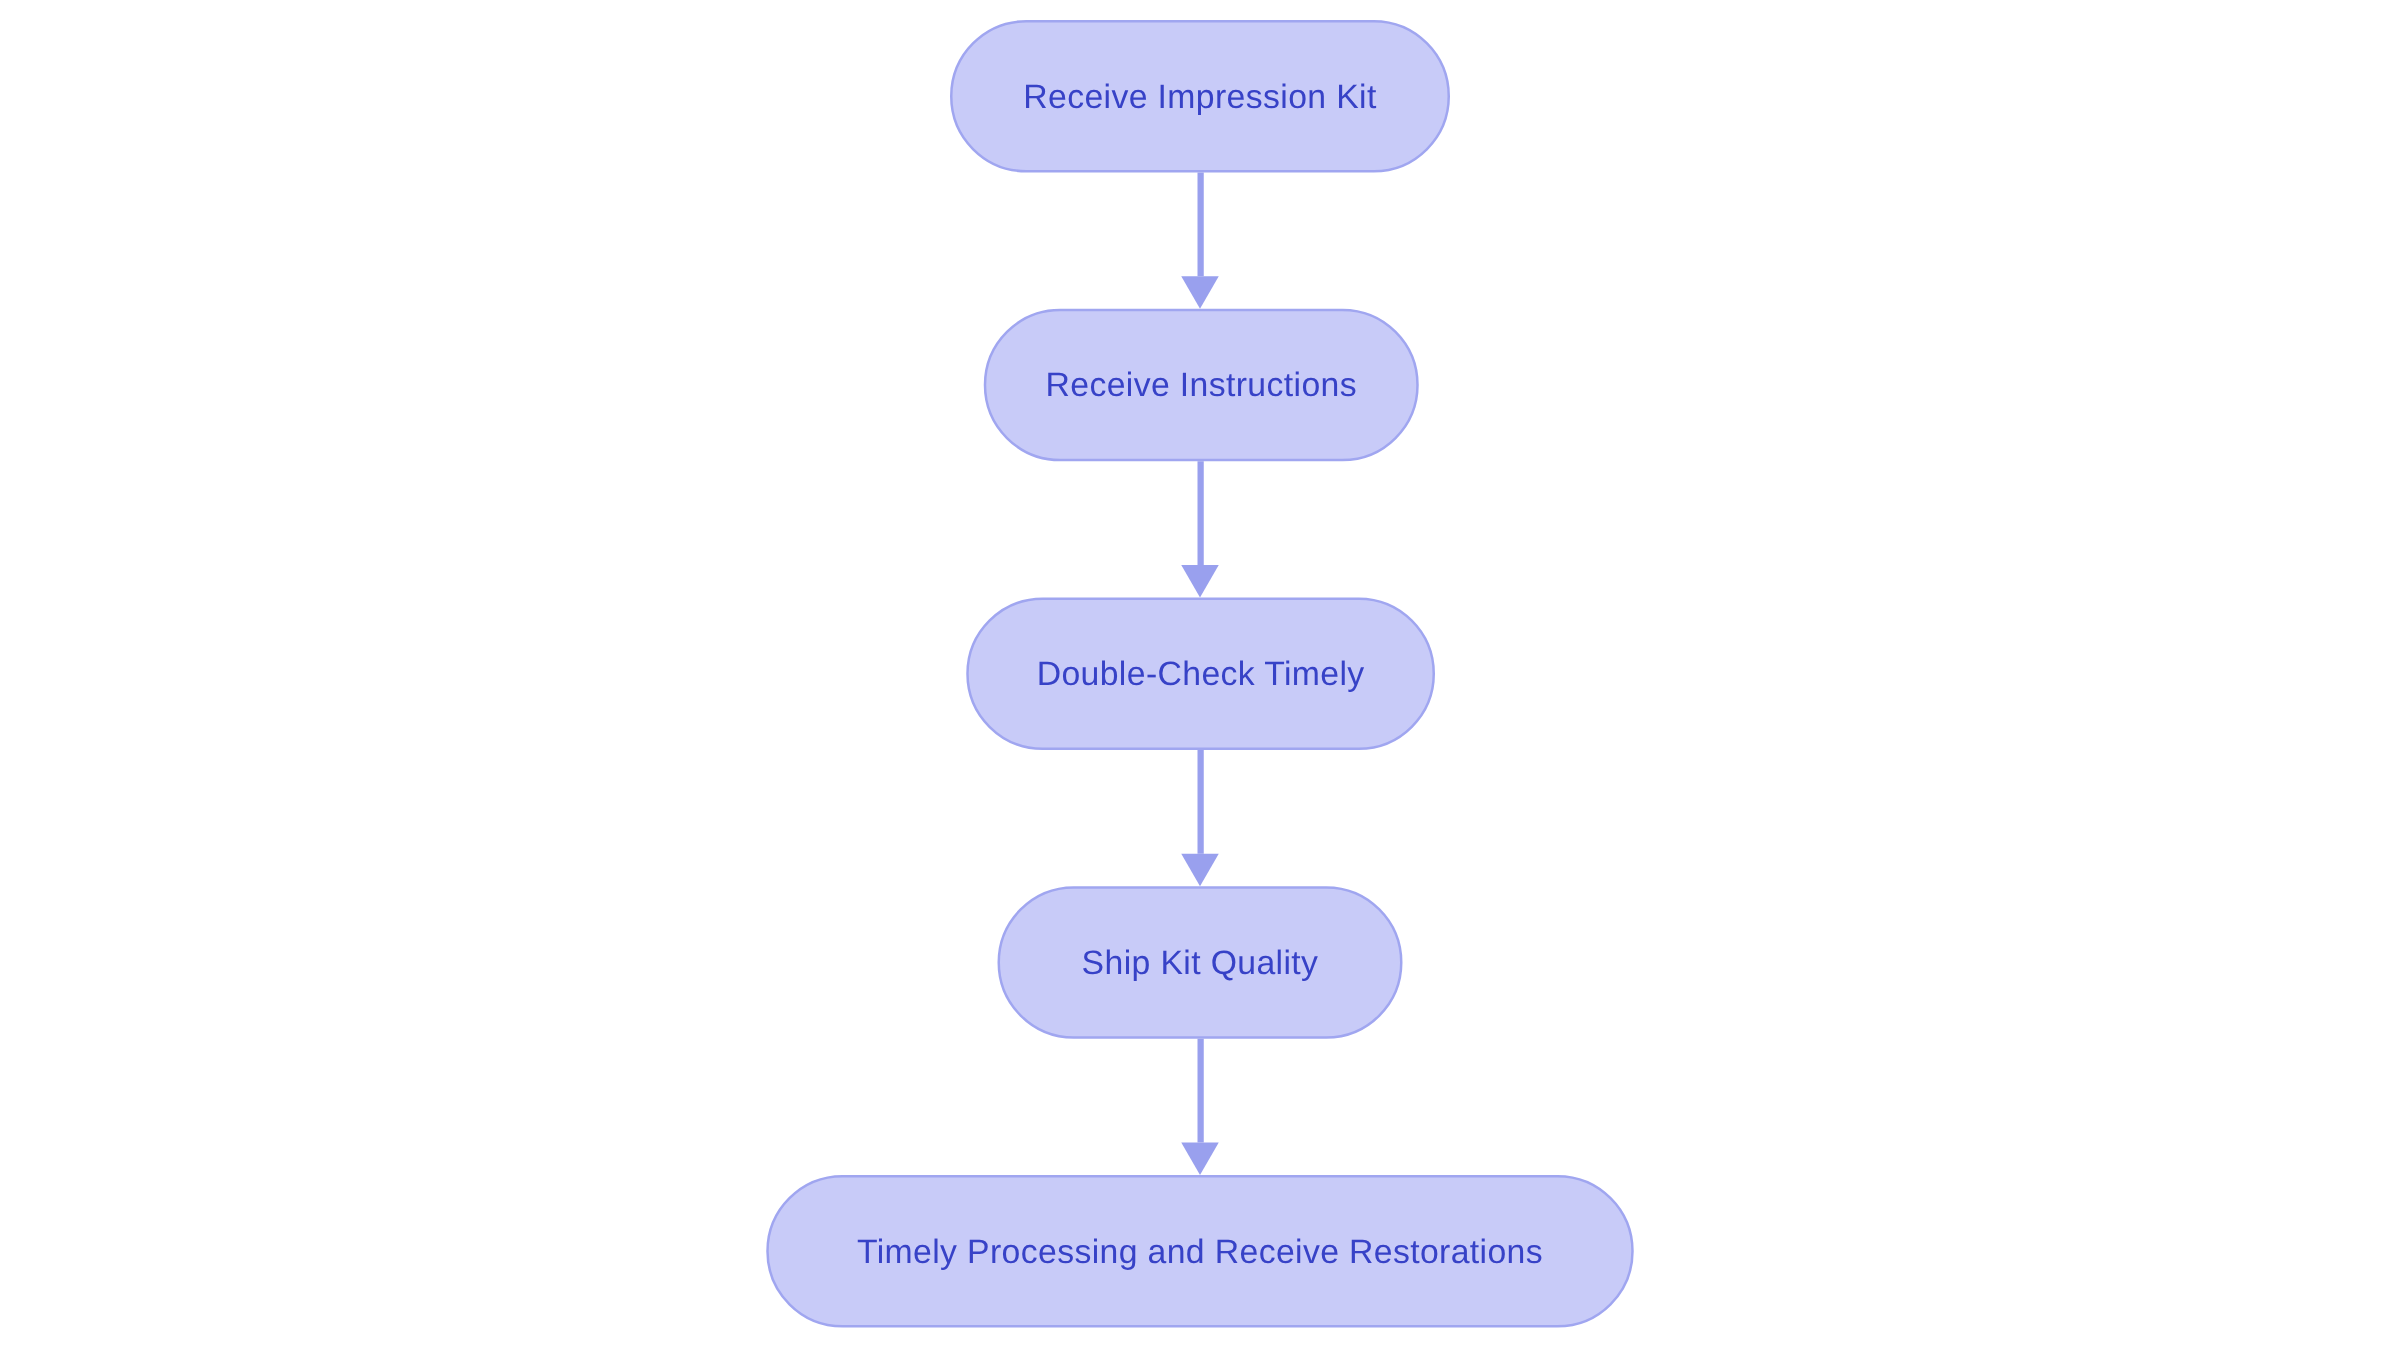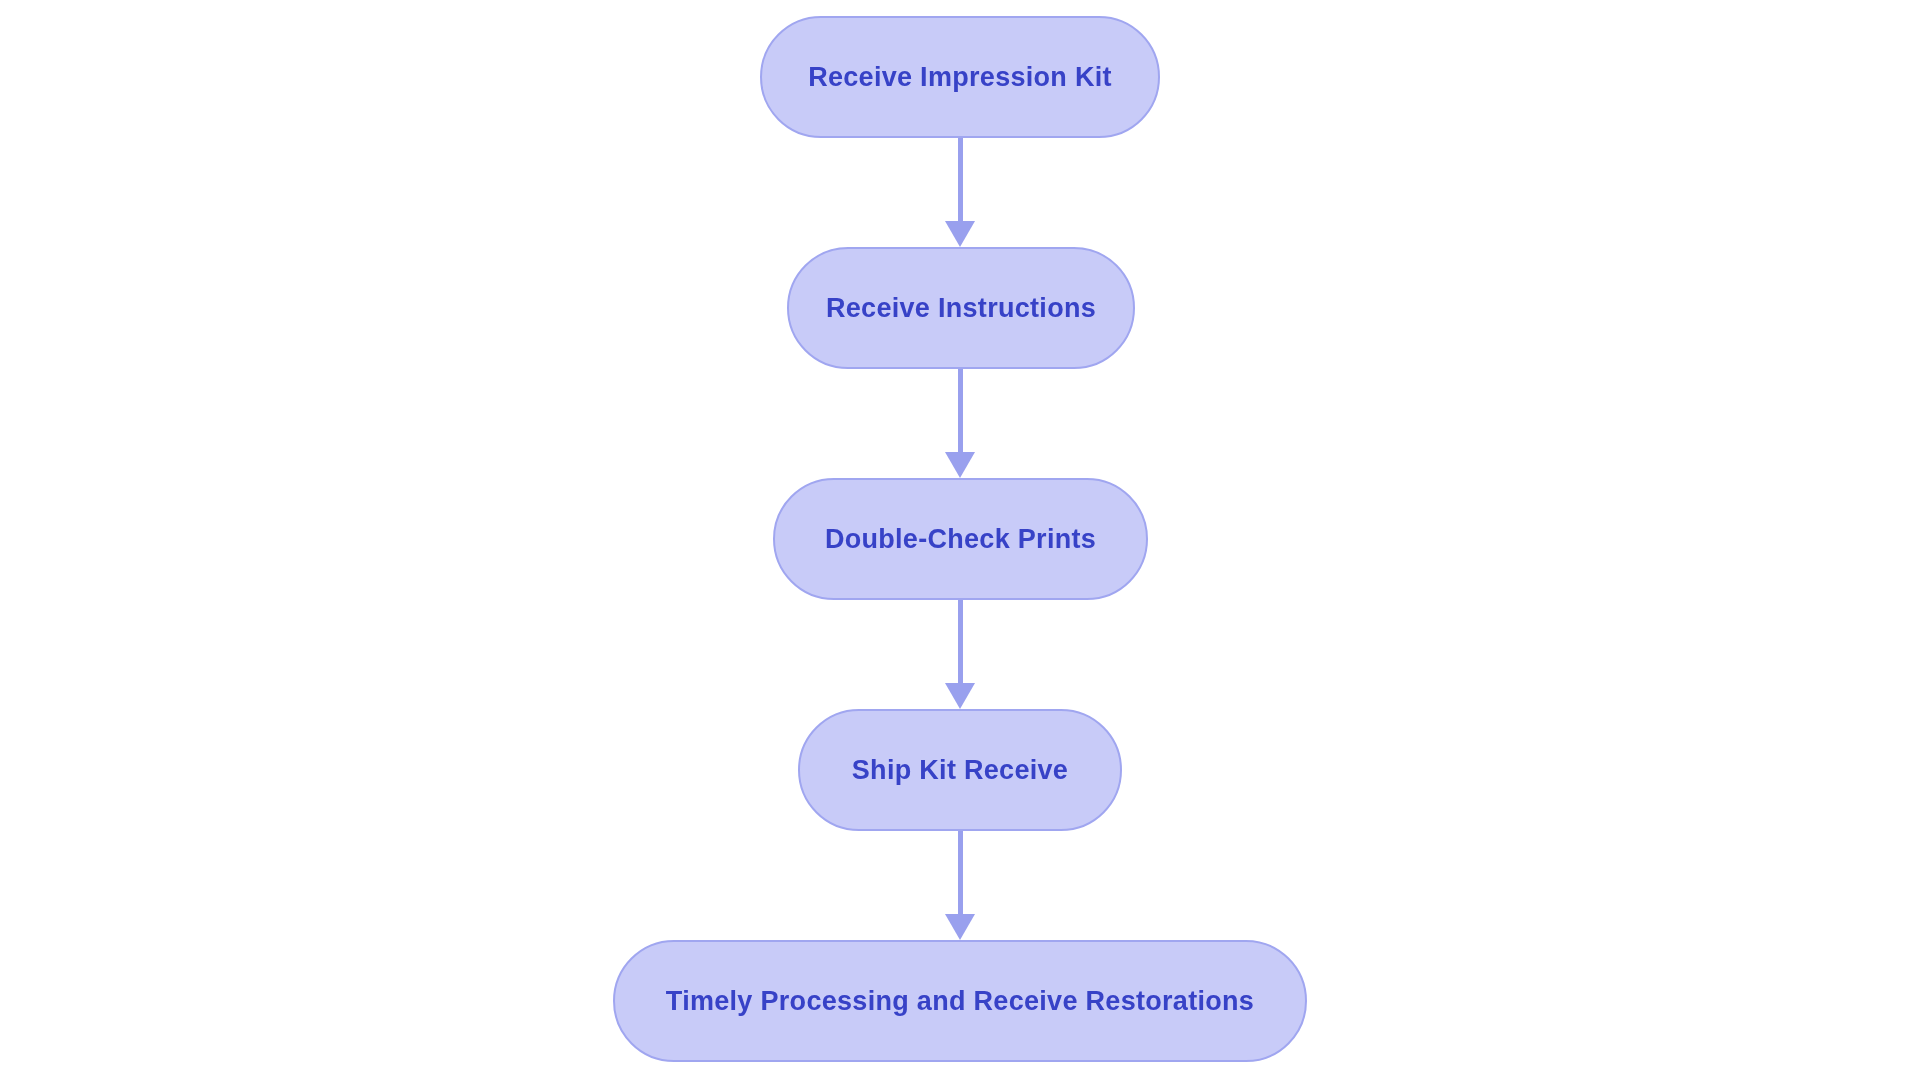--- a/index.html
+++ b/index.html
@@ -20,21 +20,21 @@
     box-sizing: border-box;
     height: 122px;
     background: var(--node-fill, #c8cbf8);
     border: 2px solid var(--node-border, #a0a6f0);
     border-radius: 61px;
     display: flex;
     align-items: center;
     justify-content: center;
     color: var(--node-text, #3742c7);
     font-size: 27px;
-    font-weight: 700;
+    font-weight: 400;
     letter-spacing: 0.3px;
     text-align: center;
   }
   .node-1 { left: 760px; top: 16px;  width: 400px; }
   .node-2 { left: 787px; top: 247px; width: 348px; }
   .node-3 { left: 773px; top: 478px; width: 375px; }
   .node-4 { left: 798px; top: 709px; width: 324px; }
   .node-5 { left: 613px; top: 940px; width: 694px; }
 
   .arrow {
@@ -80,30 +80,30 @@
   <div class="node node-2">
     <span>Receive Instructions</span>
   </div>
 
   <div class="arrow arrow-2">
     <div class="shaft"></div>
     <div class="head"></div>
   </div>
 
   <div class="node node-3">
-    <span>Double-Check Prints</span>
+    <span>Double-Check Timely</span>
   </div>
 
   <div class="arrow arrow-3">
     <div class="shaft"></div>
     <div class="head"></div>
   </div>
 
   <div class="node node-4">
-    <span>Ship Kit Receive</span>
+    <span>Ship Kit Quality</span>
   </div>
 
   <div class="arrow arrow-4">
     <div class="shaft"></div>
     <div class="head"></div>
   </div>
 
   <div class="node node-5">
     <span>Timely Processing and Receive Restorations</span>
   </div>

